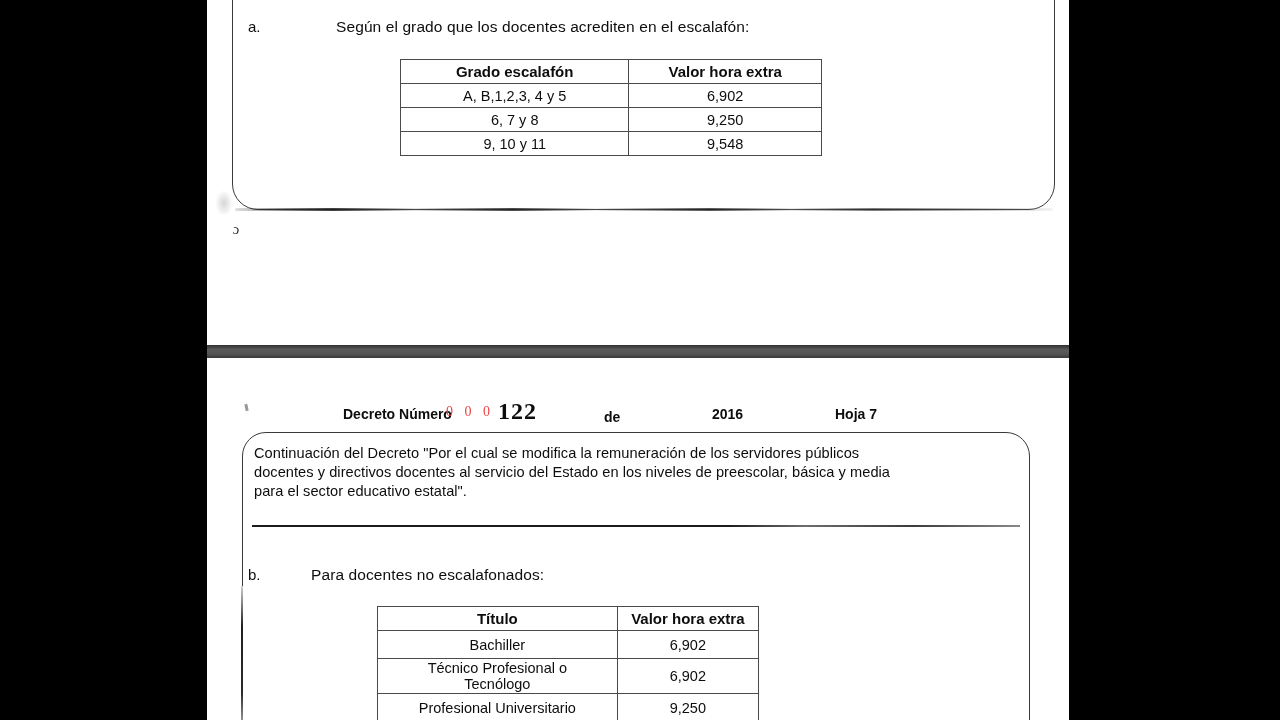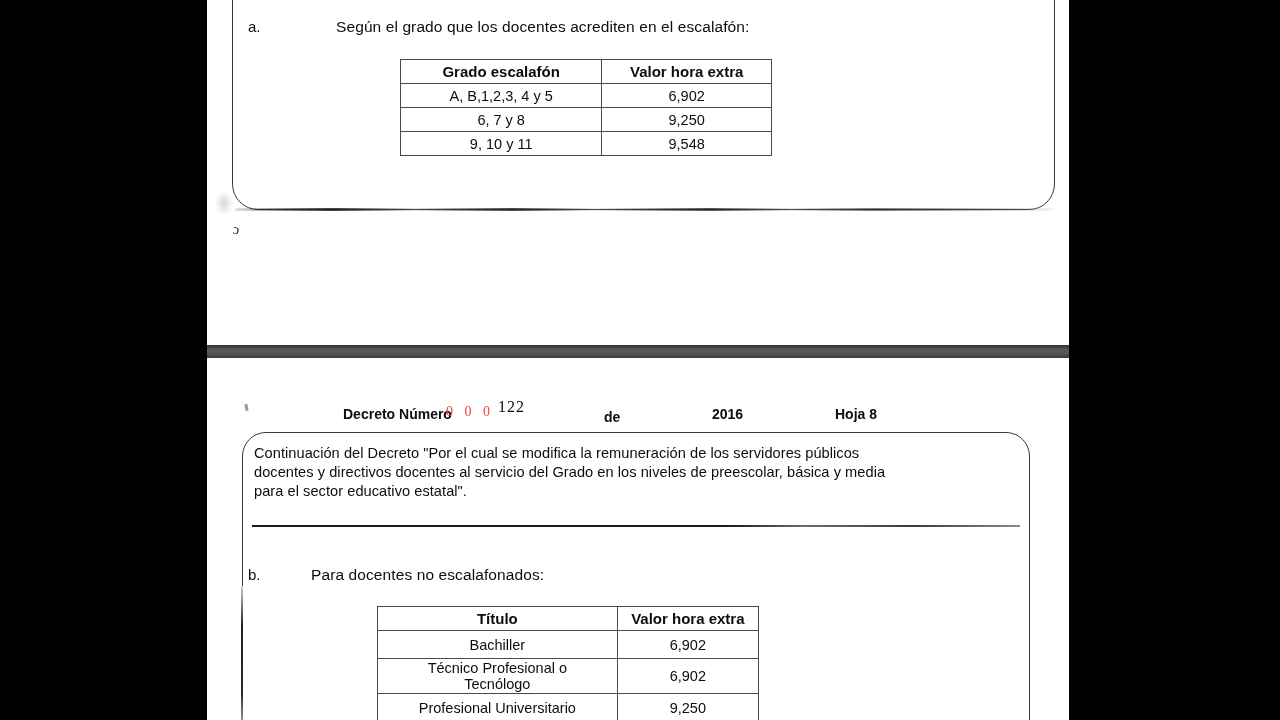--- a/index.html
+++ b/index.html
@@ -136,21 +136,21 @@
     font-weight: normal;
     padding: 1px 16px;
   }
   .doc-table thead th {
     font-weight: bold;
     font-size: 15px;
     padding: 3px 6px;
   }
 
   
-  #table-grado { left: 193px; top: 59px; width: 372px; }
+  #table-grado { left: 193px; top: 59px; width: 422px; }
   #table-grado .col-label { width: 230px; }
   #table-grado .col-value { width: 192px; }
   #table-grado tbody td { height: 21px; }
 
   
   #table-titulo { left: 170px; top: 606px; width: 382px; }
   #table-titulo .col-label { width: 305px; }
   #table-titulo .col-value { width: 173px; }
   #table-titulo tbody td { height: 25px; }
 
@@ -171,21 +171,21 @@
     height: 26px;
   }
   .dh-cell {
     position: absolute;
     font-size: 14px;
     font-weight: bold;
     color: #0d0d0d;
     white-space: nowrap;
   }
   #dh-label  { left: 136px; top: 4px; }
-  #dh-number { left: 291px; top: -4px; font-size: 16px; font-weight: normal;
+  #dh-number { left: 291px; top: -4px; font-size: 24px; font-weight: bold;
                font-family: "Liberation Serif", serif; letter-spacing: 1px; }
   #dh-de     { left: 397px; top: 7px; }
   #dh-year   { left: 505px; top: 4px; }
   #dh-sheet  { left: 628px; top: 4px; }
   .dh-ghost {
     position: absolute;
     left: 239px;
     top: 2px;
     font-size: 14px;
     color: #ef4444;
@@ -294,28 +294,28 @@
     <div class="page-lower">
 
       <div class="header-smudge"></div>
 
       <div class="decree-header">
         <span class="dh-cell" id="dh-label">Decreto Número</span>
         <span class="dh-ghost">0 0 0</span>
         <span class="dh-cell" id="dh-number">122</span>
         <span class="dh-cell" id="dh-de">de</span>
         <span class="dh-cell" id="dh-year">2016</span>
-        <span class="dh-cell" id="dh-sheet">Hoja 8</span>
+        <span class="dh-cell" id="dh-sheet">Hoja 7</span>
       </div>
 
       <div class="page-frame"></div>
 
       <div class="continuation">
         <div>Continuación del Decreto "Por el cual se modifica la remuneración de los servidores públicos</div>
-        <div>docentes y directivos docentes al servicio del Grado en los niveles de preescolar, básica y media</div>
+        <div>docentes y directivos docentes al servicio del Estado en los niveles de preescolar, básica y media</div>
         <div class="last-line">para el sector educativo estatal".</div>
       </div>
 
       <div class="rule-thick"></div>
       <div class="edge-line"></div>
     </div>
 
     <div class="item-row" id="lead-b">
       <span class="item-marker">b.</span>
       <span class="item-text">Para docentes no escalafonados:</span>

